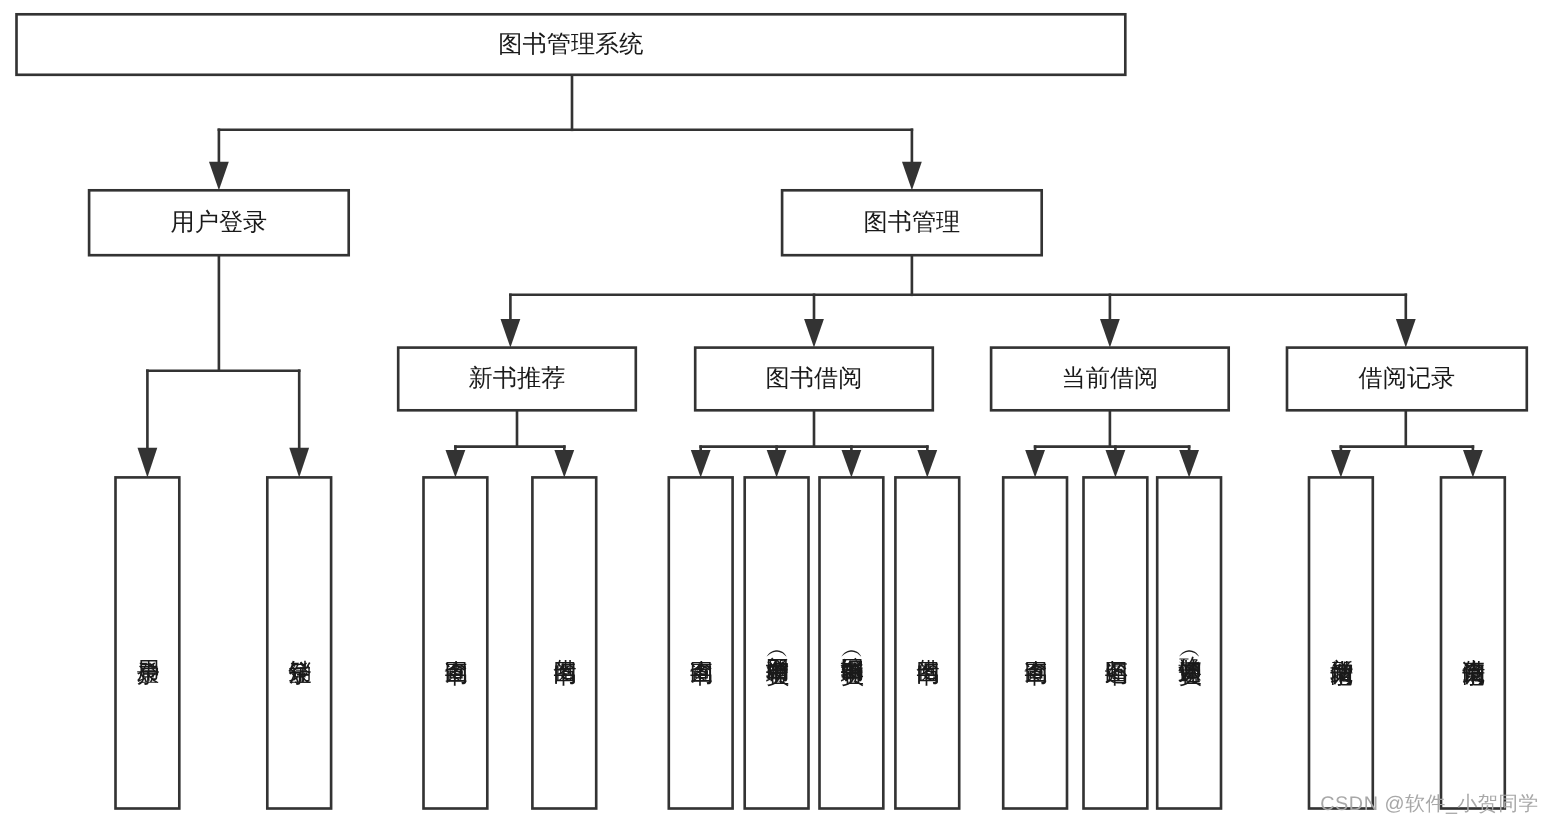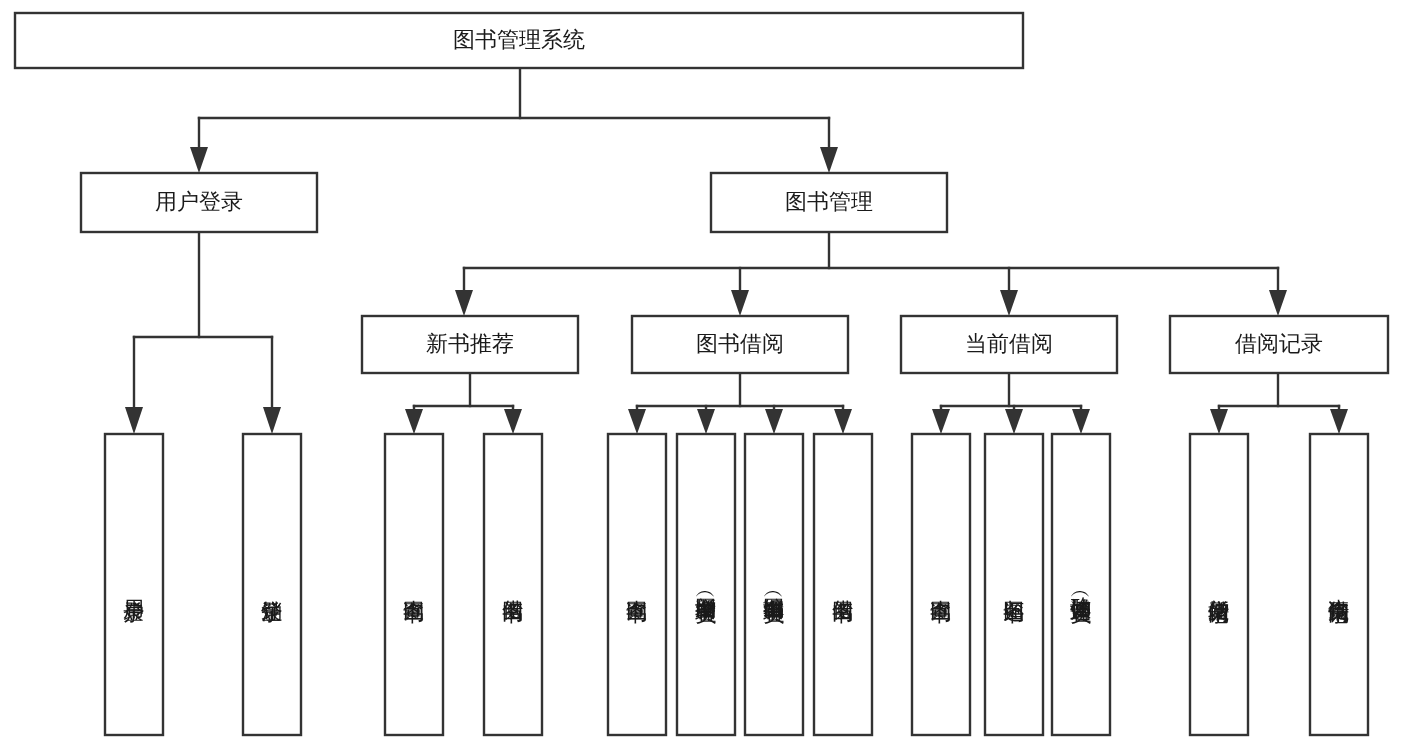--- a/index.html
+++ b/index.html
@@ -243,14 +243,15 @@
       <div class="leaf-label-wrap" style="left: 677px; top: 434px; width: 58px; height: 301px;">新增图书（管理员）</div>
       <div class="leaf-label-wrap" style="left: 745px; top: 434px; width: 58px; height: 301px;">编辑图书（管理员）</div>
       <div class="leaf-label-wrap" style="left: 814px; top: 434px; width: 58px; height: 301px;">借阅图书</div>
       <div class="leaf-label-wrap" style="left: 912px; top: 434px; width: 58px; height: 301px;">查询图书</div>
       <div class="leaf-label-wrap" style="left: 985px; top: 434px; width: 58px; height: 301px;">归还图书</div>
       <div class="leaf-label-wrap" style="left: 1052px; top: 434px; width: 58px; height: 301px;">确认归还（管理员）</div>
       <div class="leaf-label-wrap" style="left: 1190px; top: 434px; width: 58px; height: 301px;">新增借阅记录</div>
       <div class="leaf-label-wrap" style="left: 1310px; top: 434px; width: 58px; height: 301px;">查询借阅记录</div>
     </div>
 
+  <div class="watermark">CSDN @软件_小贺同学</div>
 
 </div>
 
 </body></html>

